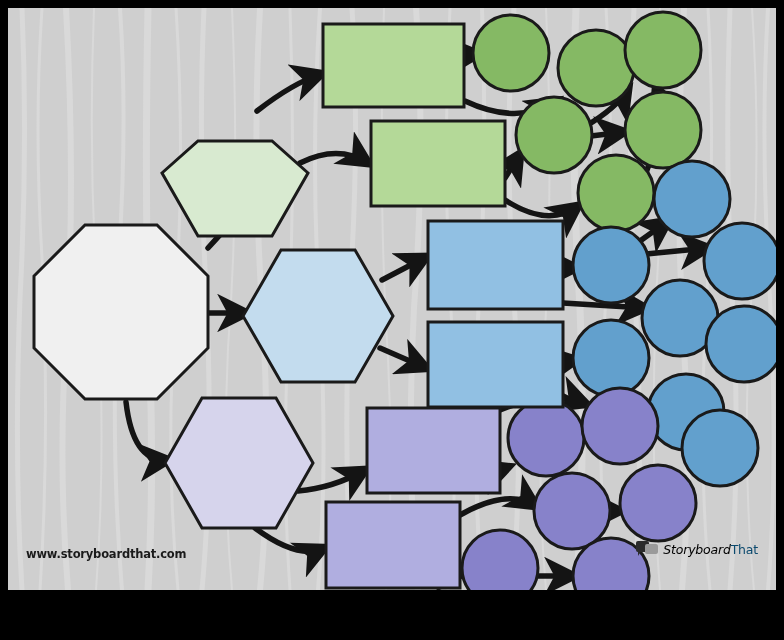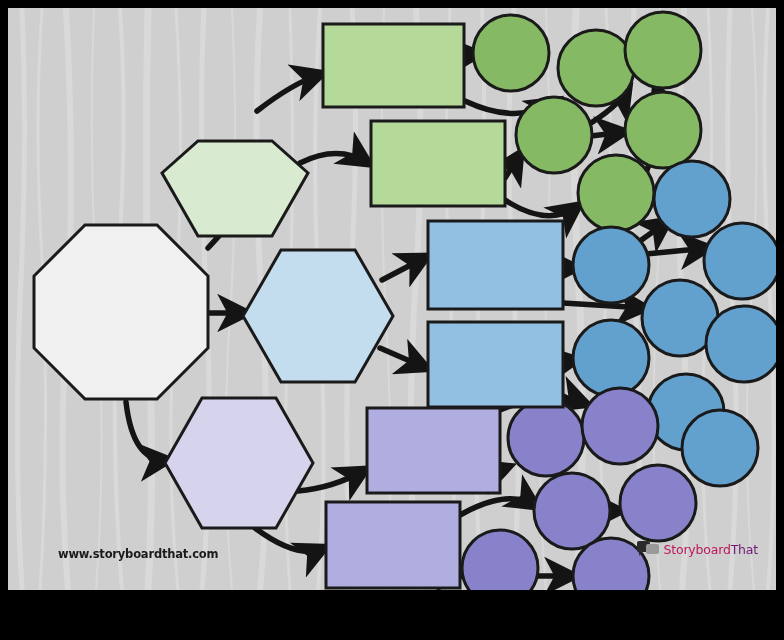--- a/index.html
+++ b/index.html
@@ -31,33 +31,32 @@
     font-size:20px;line-height:27px;color:#20202a;
     letter-spacing:.3px;
   }
 
   
   #watermark{
     position:absolute;left:18px;top:539px;
     font-family:"DejaVu Sans","Liberation Sans",sans-serif;
     font-weight:bold;font-size:11.5px;color:#1b1b1b;
     letter-spacing:-.2px;
-    margin-left:32px;
   }
   #logo{
     position:absolute;right:18px;top:533px;
     display:flex;align-items:center;gap:5px;
   }
   #logo .bubbles{position:relative;width:22px;height:17px;}
   #logo .b1{position:absolute;left:0;top:0;width:13px;height:11px;background:#2b2b2b;border-radius:2px;}
   #logo .b1:after{content:"";position:absolute;left:2px;top:10px;border-left:3px solid #2b2b2b;border-bottom:5px solid transparent;}
   #logo .b2{position:absolute;left:9px;top:3px;width:13px;height:10px;background:#9a9a9a;border-radius:2px;}
   #logo .ltxt{font-family:"DejaVu Sans","Liberation Sans",sans-serif;font-size:12.5px;letter-spacing:-.2px;}
-  #logo .ltxt .d{color:#be185d;}
-  #logo .ltxt .g{color:#701a75;margin-top:20px;}
+  #logo .ltxt .d{color:#000000;font-style:italic;}
+  #logo .ltxt .g{color:#0c4a6e;margin-top:20px;}
 </style>
 </head>
 <body>
 
 <div id="board">
 
   <svg id="grain" viewBox="0 0 768 582" preserveAspectRatio="none">
     <rect x="0" y="0" width="768" height="582" fill="#cfcfcf"></rect>
     <g stroke="#d9d9d9" fill="none" stroke-linecap="round">
       <path d="M14 0 q6 140 -2 290 q-6 160 2 292" stroke-width="5"></path>

